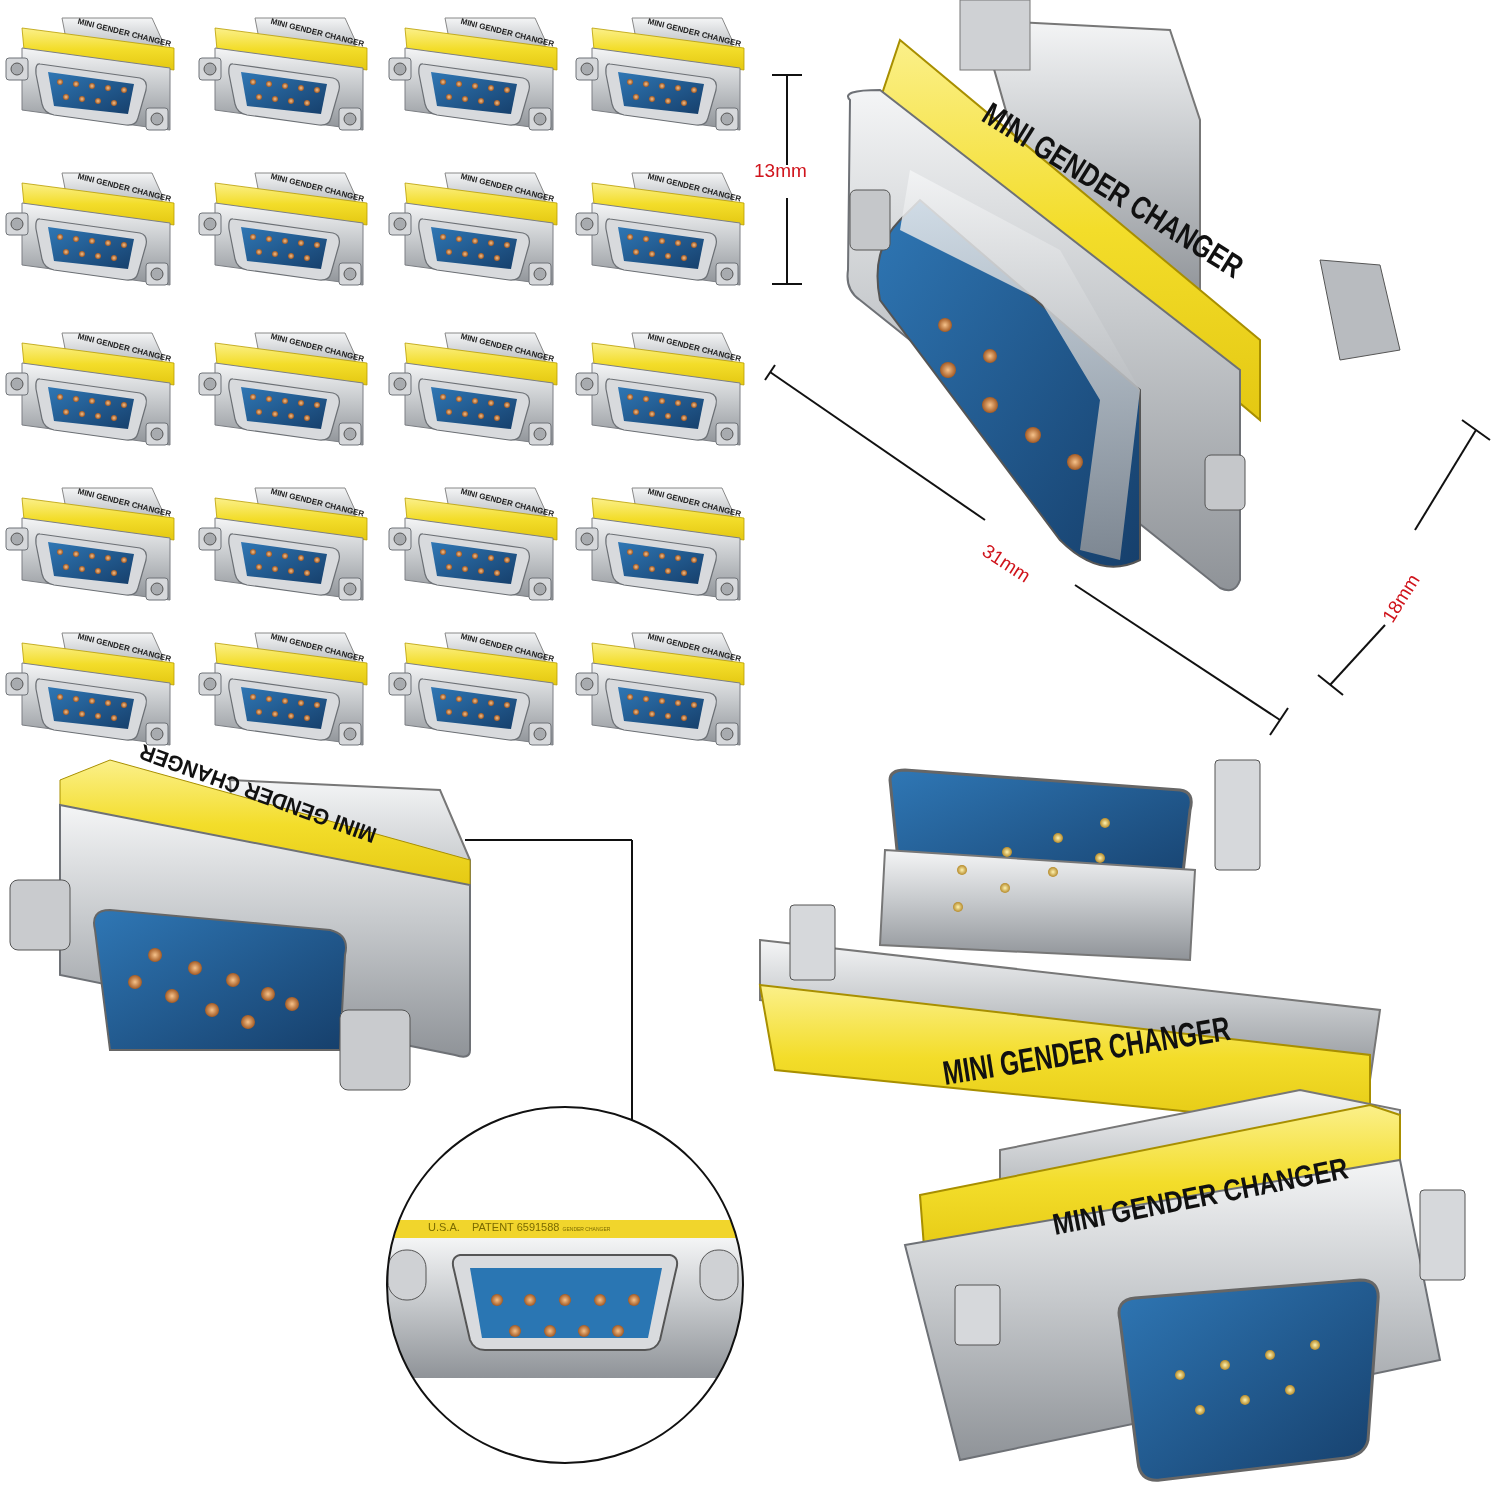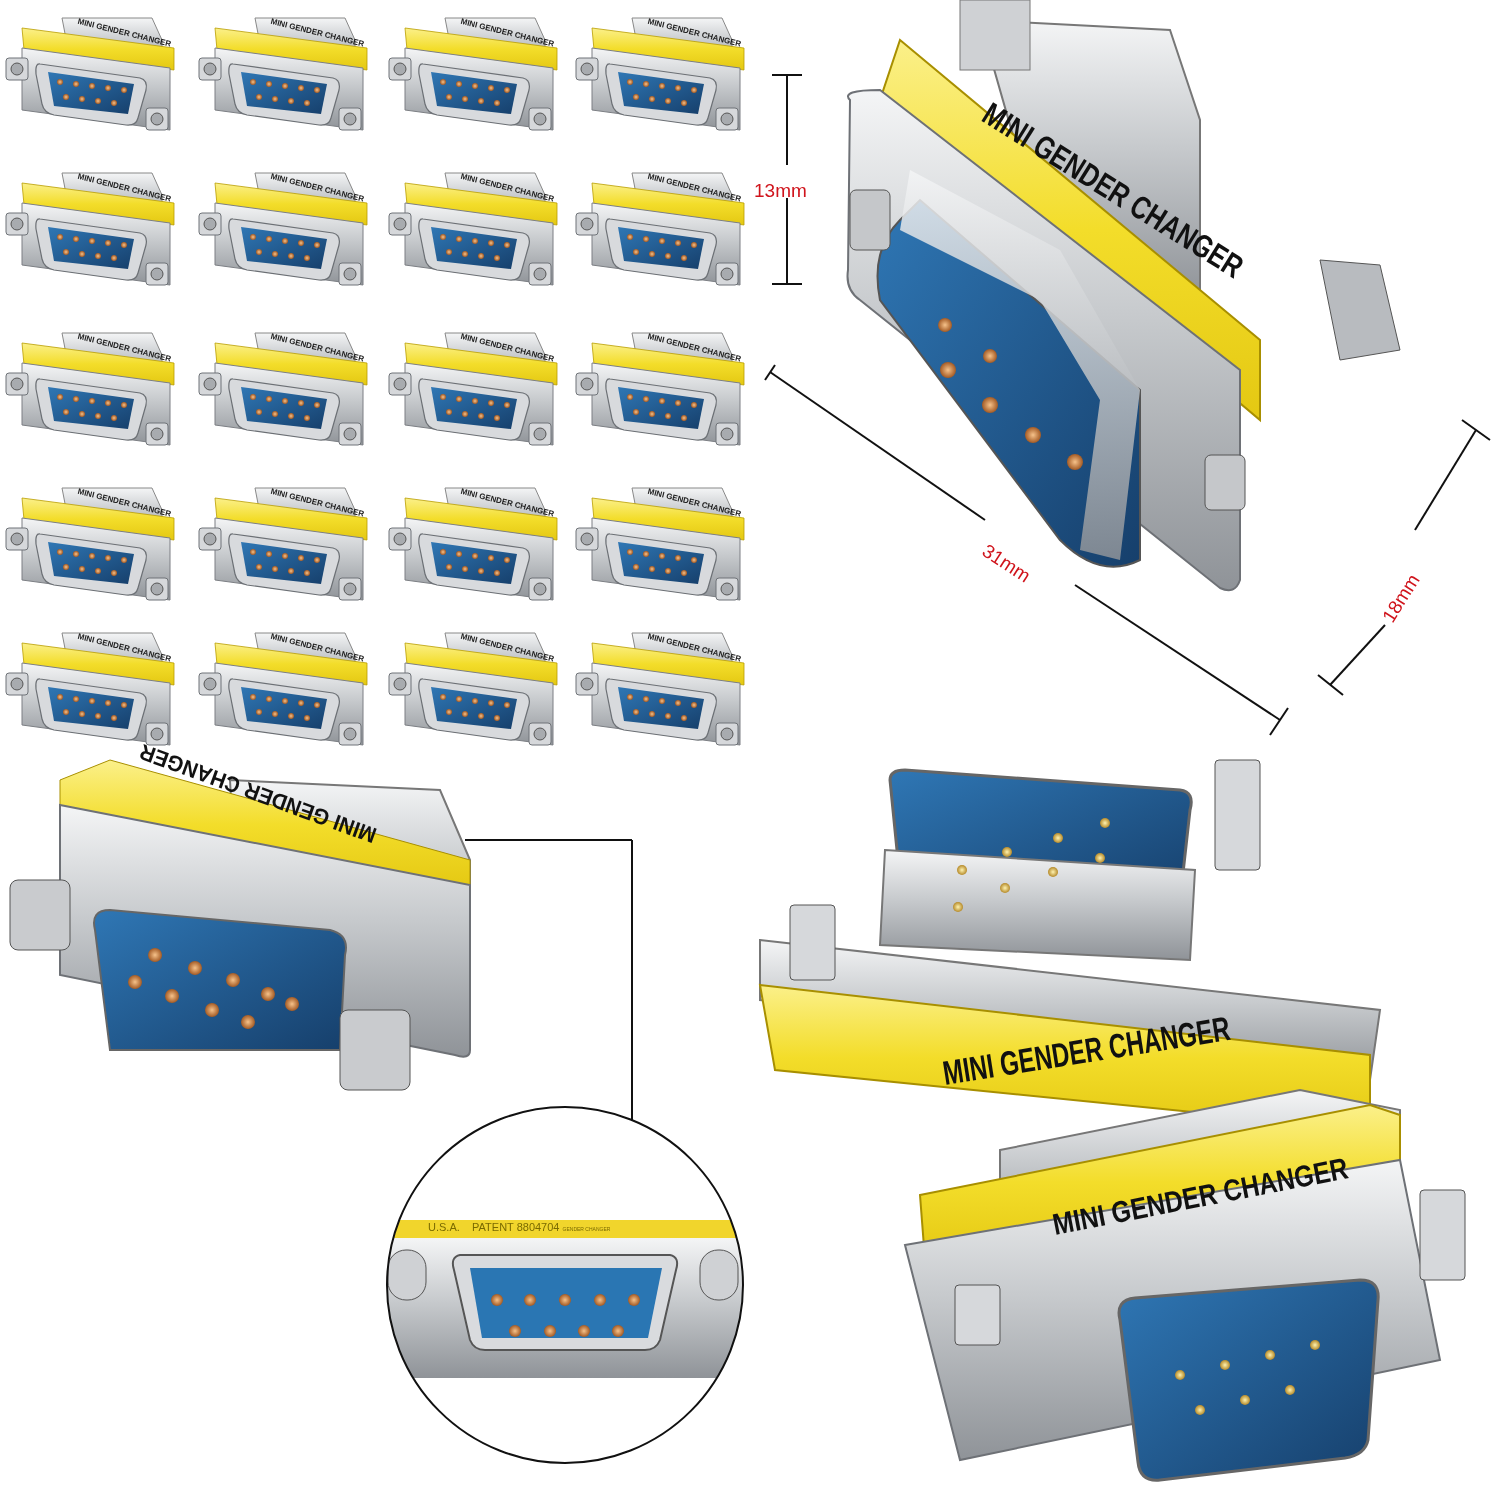--- a/index.html
+++ b/index.html
@@ -217,21 +217,21 @@
       <circle cx="1200" cy="1410" r="5"></circle>
         <circle cx="1245" cy="1400" r="5"></circle>
         <circle cx="1290" cy="1390" r="5"></circle>
     </g>
     <rect x="955" y="1285" width="45" height="60" rx="4" fill="#d6d8db" stroke="#555"></rect>
     <rect x="1420" y="1190" width="45" height="90" rx="4" fill="#d6d8db" stroke="#555"></rect>
     <text x="1055" y="1235" font-family="Liberation Sans, sans-serif" font-size="30" font-weight="700" fill="#111" transform="rotate(-11 1055 1235)" textLength="300" lengthAdjust="spacingAndGlyphs">MINI GENDER CHANGER</text>
   </g>
 </svg>
 
-<span class="dim-text" style="left:754px;top:180px;">13mm</span>
+<span class="dim-text" style="left:754px;top:160px;">13mm</span>
 <span class="dim-text" style="left:990px;top:540px;transform:rotate(33deg);transform-origin:left top;">31mm</span>
 <span class="dim-text" style="left:1378px;top:615px;transform:rotate(-58deg);transform-origin:left top;">18mm</span>
 
 <div class="abs" style="left:428px;top:1221px;font-size:11px;color:#7a6a00;white-space:nowrap;">
   <span>U.S.A.</span>&nbsp;&nbsp;&nbsp;
-  <span>PATENT 8804704</span>
+  <span>PATENT 6591588</span>
   <span style="font-size:5px;">GENDER CHANGER</span>
 </div>
 
 </body></html>

